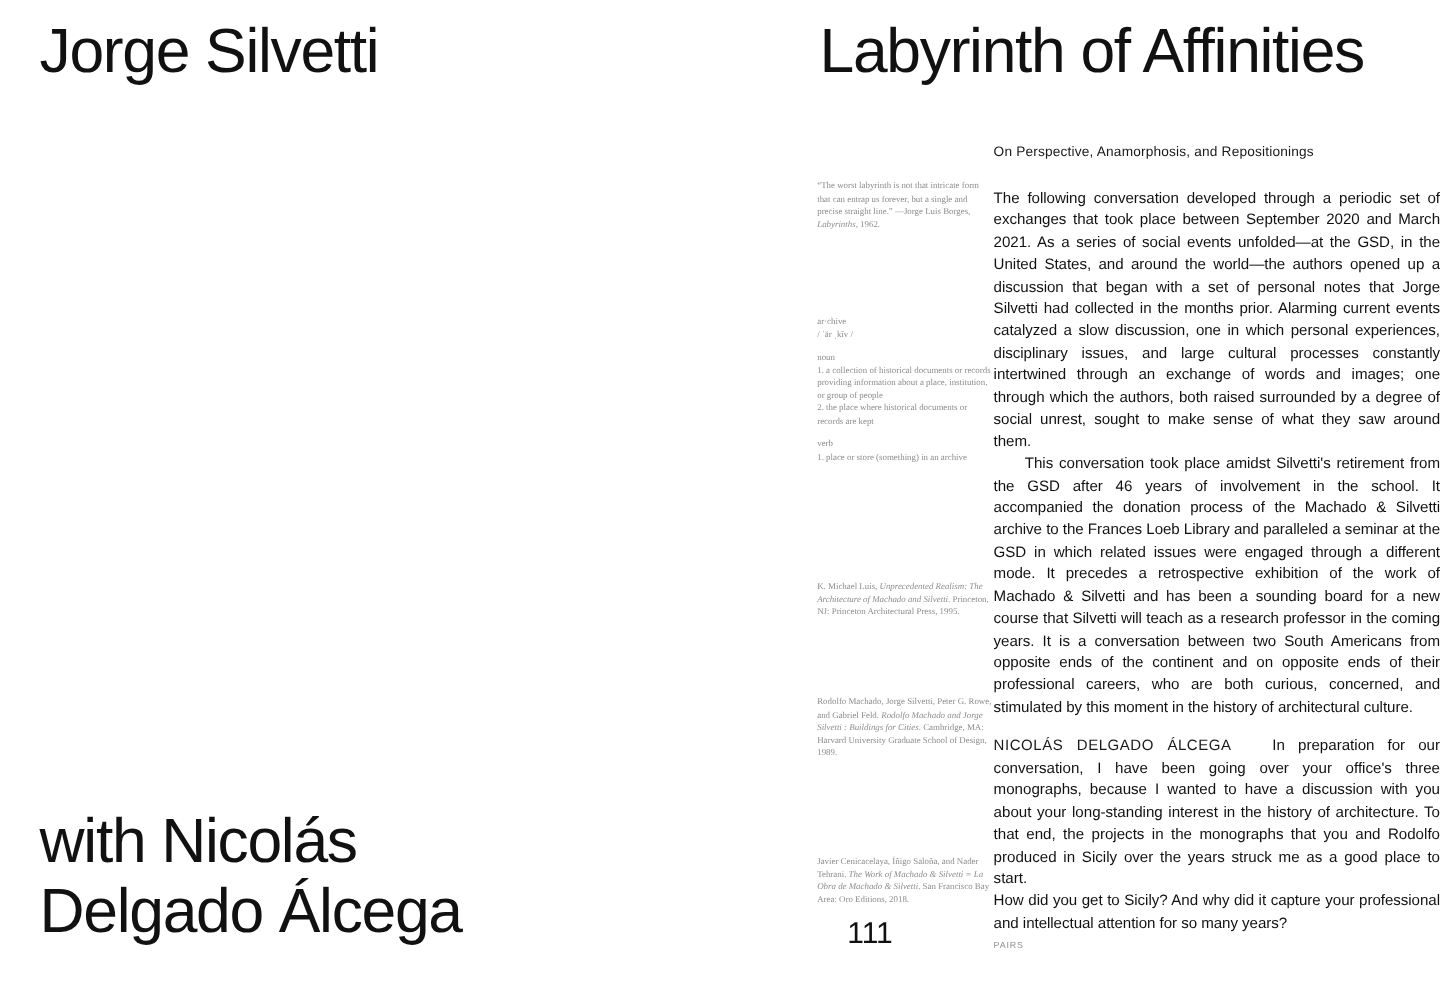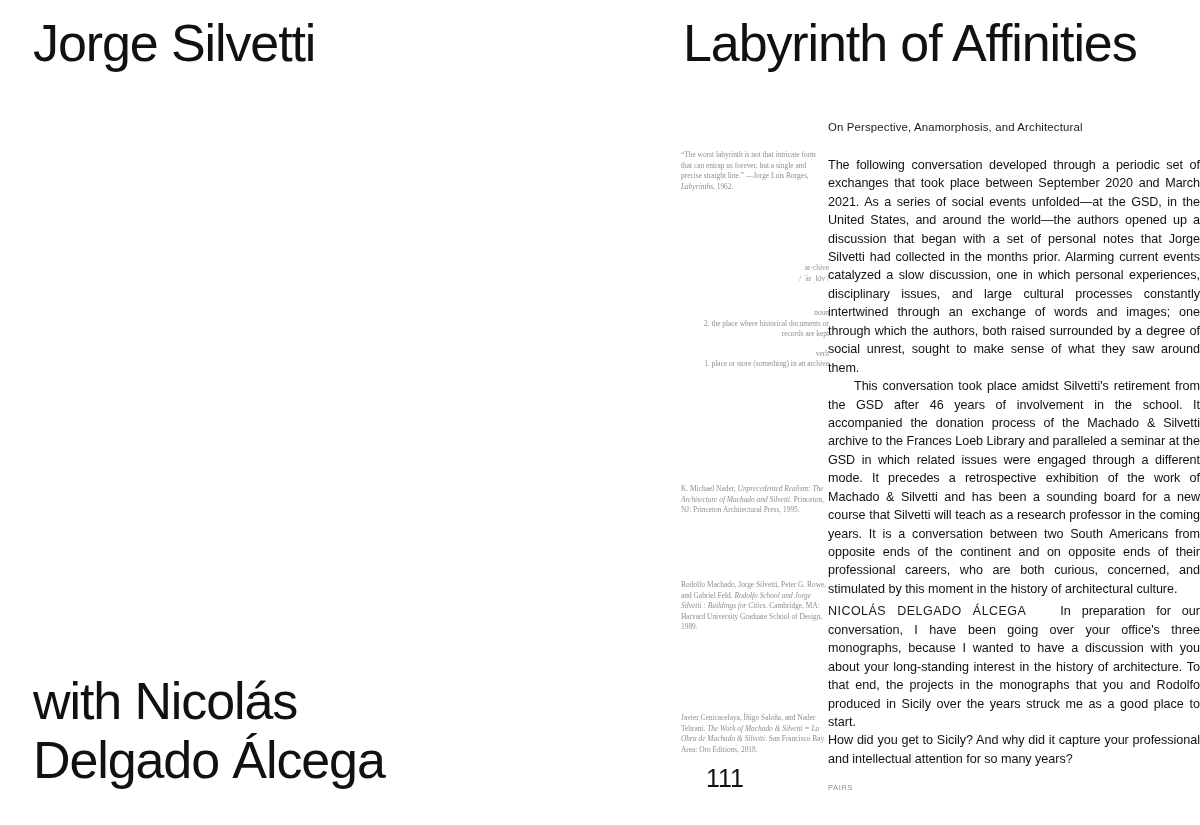--- a/index.html
+++ b/index.html
@@ -87,30 +87,30 @@
 
   .margin-note {
     margin-bottom: 0;
   }
 
   .margin-note .ital {
     font-style: italic;
   }
 
   .note-quote   { position: absolute; top: 0px;   left: 0; width: 145px; }
-  .note-def     { position: absolute; top: 113px; left: 0; width: 148px; text-align: right; }
+  .note-def     { position: absolute; top: 113px; left: 0; width: 148px; }
   .note-ref-1   { position: absolute; top: 334px; left: 0; width: 148px; }
   .note-ref-2   { position: absolute; top: 430px; left: 0; width: 148px; }
   .note-ref-3   { position: absolute; top: 515px; left: 0; width: 148px; margin-top: 48px; }
 
   .def-headword {
     margin: 0 0 0 0;
   }
   .def-pron {
-    margin: 0 0 24px 0;
+    margin: 0 0 9px 0;
   }
   .def-pos {
     margin: 0;
   }
   .def-sense {
     margin: 0;
   }
   .def-gap {
     height: 9px;
   }
@@ -140,21 +140,21 @@
     margin: 0;
     text-align: justify;
     text-justify: inter-word;
   }
 
   .body-text + .body-text {
     text-indent: 26px;
   }
 
   .dialogue-block {
-    margin-top: 4px;
+    margin-top: 14px;
   }
 
   .speaker {
     font-size: 12.5px;
     letter-spacing: 0.45px;
     color: #1a1a1a;
   }
 
   .speaker-run {
     font-size: 12.6px;
@@ -208,43 +208,44 @@
     <div class="margin-col">
 
       <div class="margin-note note-quote">
         <span>“The worst labyrinth is not that intricate form that can entrap us forever, but a single and precise straight line.” —Jorge Luis Borges, </span><span class="ital">Labyrinths</span><span>, 1962.</span>
       </div>
 
       <div class="margin-note note-def">
         <div class="def-headword">ar·chive</div>
         <div class="def-pron">/ ˈär ˌkīv /</div>
         <div class="def-pos">noun</div>
+        <div class="def-sense">1. a collection of historical documents or records providing information about a place, institution, or group of people</div>
         <div class="def-sense">2. the place where historical documents or records are kept</div>
         <div class="def-gap"></div>
         <div class="def-pos">verb</div>
         <div class="def-sense">1. place or store (something) in an archive</div>
       </div>
 
       <div class="margin-note note-ref-1">
-        <span>K. Michael Nader, </span><span class="ital">Unprecedented Realism: The Architecture of Machado and Silvetti</span><span>. Princeton, NJ: Princeton Architectural Press, 1995.</span>
+        <span>K. Michael Luis, </span><span class="ital">Unprecedented Realism: The Architecture of Machado and Silvetti</span><span>. Princeton, NJ: Princeton Architectural Press, 1995.</span>
       </div>
 
       <div class="margin-note note-ref-2">
-        <span>Rodolfo Machado, Jorge Silvetti, Peter G. Rowe, and Gabriel Feld. </span><span class="ital">Rodolfo School and Jorge Silvetti : Buildings for Cities</span><span>. Cambridge, MA: Harvard University Graduate School of Design, 1989.</span>
+        <span>Rodolfo Machado, Jorge Silvetti, Peter G. Rowe, and Gabriel Feld. </span><span class="ital">Rodolfo Machado and Jorge Silvetti : Buildings for Cities</span><span>. Cambridge, MA: Harvard University Graduate School of Design, 1989.</span>
       </div>
 
       <div class="margin-note note-ref-3">
         <span>Javier Cenicacelaya, Íñigo Saloña, and Nader Tehrani. </span><span class="ital">The Work of Machado &amp; Silvetti = La Obra de Machado &amp; Silvetti</span><span>. San Francisco Bay Area: Oro Editions, 2018.</span>
       </div>
 
     </div>
 
     <div class="body-col">
 
-      <div class="kicker">On Perspective, Anamorphosis, and Architectural</div>
+      <div class="kicker">On Perspective, Anamorphosis, and Repositionings</div>
 
       <p class="body-text">The following conversation developed through a periodic set of exchanges that took place between September 2020 and March 2021. As a series of social events unfolded—at the GSD, in the United States, and around the world—the authors opened up a discussion that began with a set of personal notes that Jorge Silvetti had collected in the months prior. Alarming current events catalyzed a slow discussion, one in which personal experiences, disciplinary issues, and large cultural processes constantly intertwined through an exchange of words and images; one through which the authors, both raised surrounded by a degree of social unrest, sought to make sense of what they saw around them.</p>
 
       <p class="body-text">This conversation took place amidst Silvetti's retirement from the GSD after 46 years of involvement in the school. It accompanied the donation process of the Machado &amp; Silvetti archive to the Frances Loeb Library and paralleled a seminar at the GSD in which related issues were engaged through a different mode. It precedes a retrospective exhibition of the work of Machado &amp; Silvetti and has been a sounding board for a new course that Silvetti will teach as a research professor in the coming years. It is a conversation between two South Americans from opposite ends of the continent and on opposite ends of their professional careers, who are both curious, concerned, and stimulated by this moment in the history of architectural culture.</p>
 
       <div class="dialogue-block">
         <p class="speaker-run"><span class="speaker">NICOLÁS DELGADO ÁLCEGA</span><span class="speaker-gap"></span><span>In preparation for our conversation, I have been going over your office's three monographs, because I wanted to have a discussion with you about your long-standing interest in the history of architecture. To that end, the projects in the monographs that you and Rodolfo produced in Sicily over the years struck me as a good place to start.</span></p>
 
         <p class="body-text">How did you get to Sicily? And why did it capture your professional and intellectual attention for so many years?</p>
       </div>

